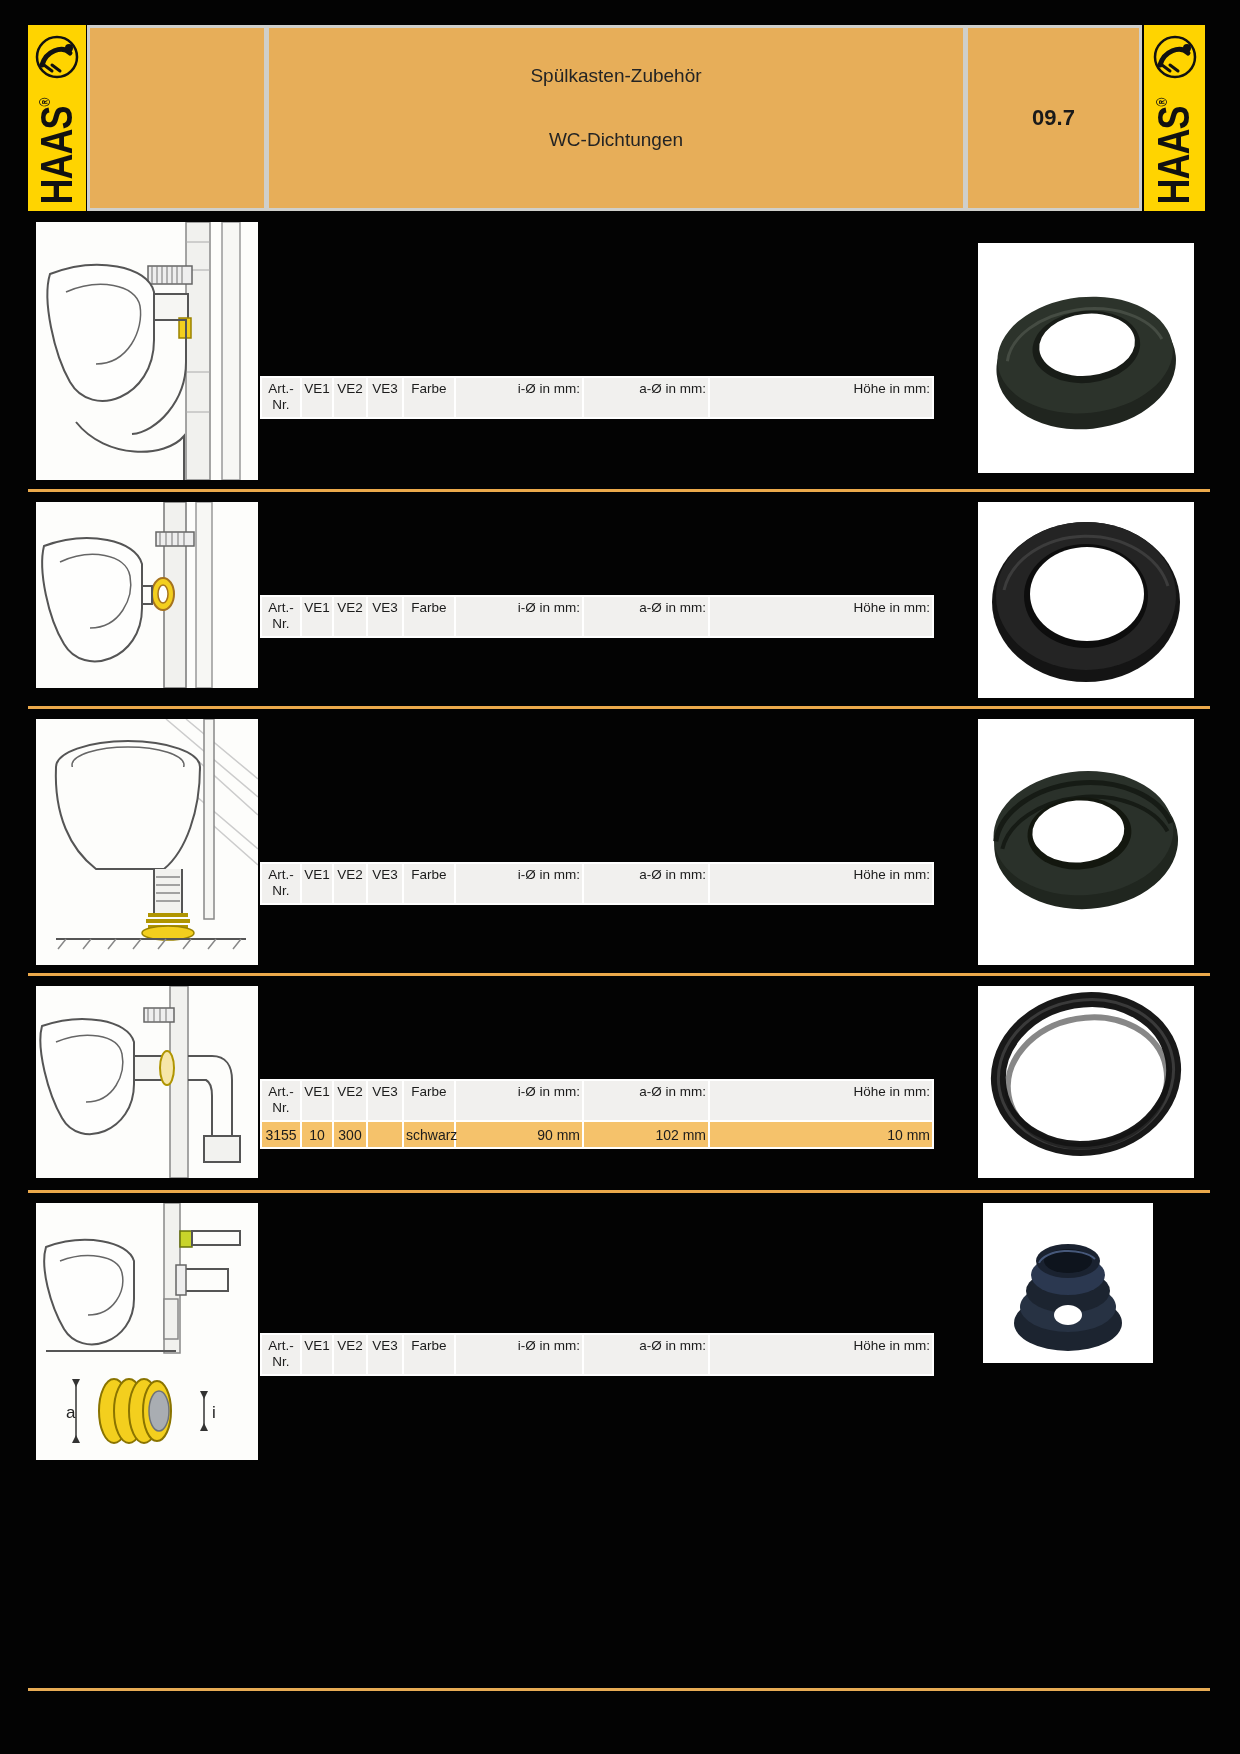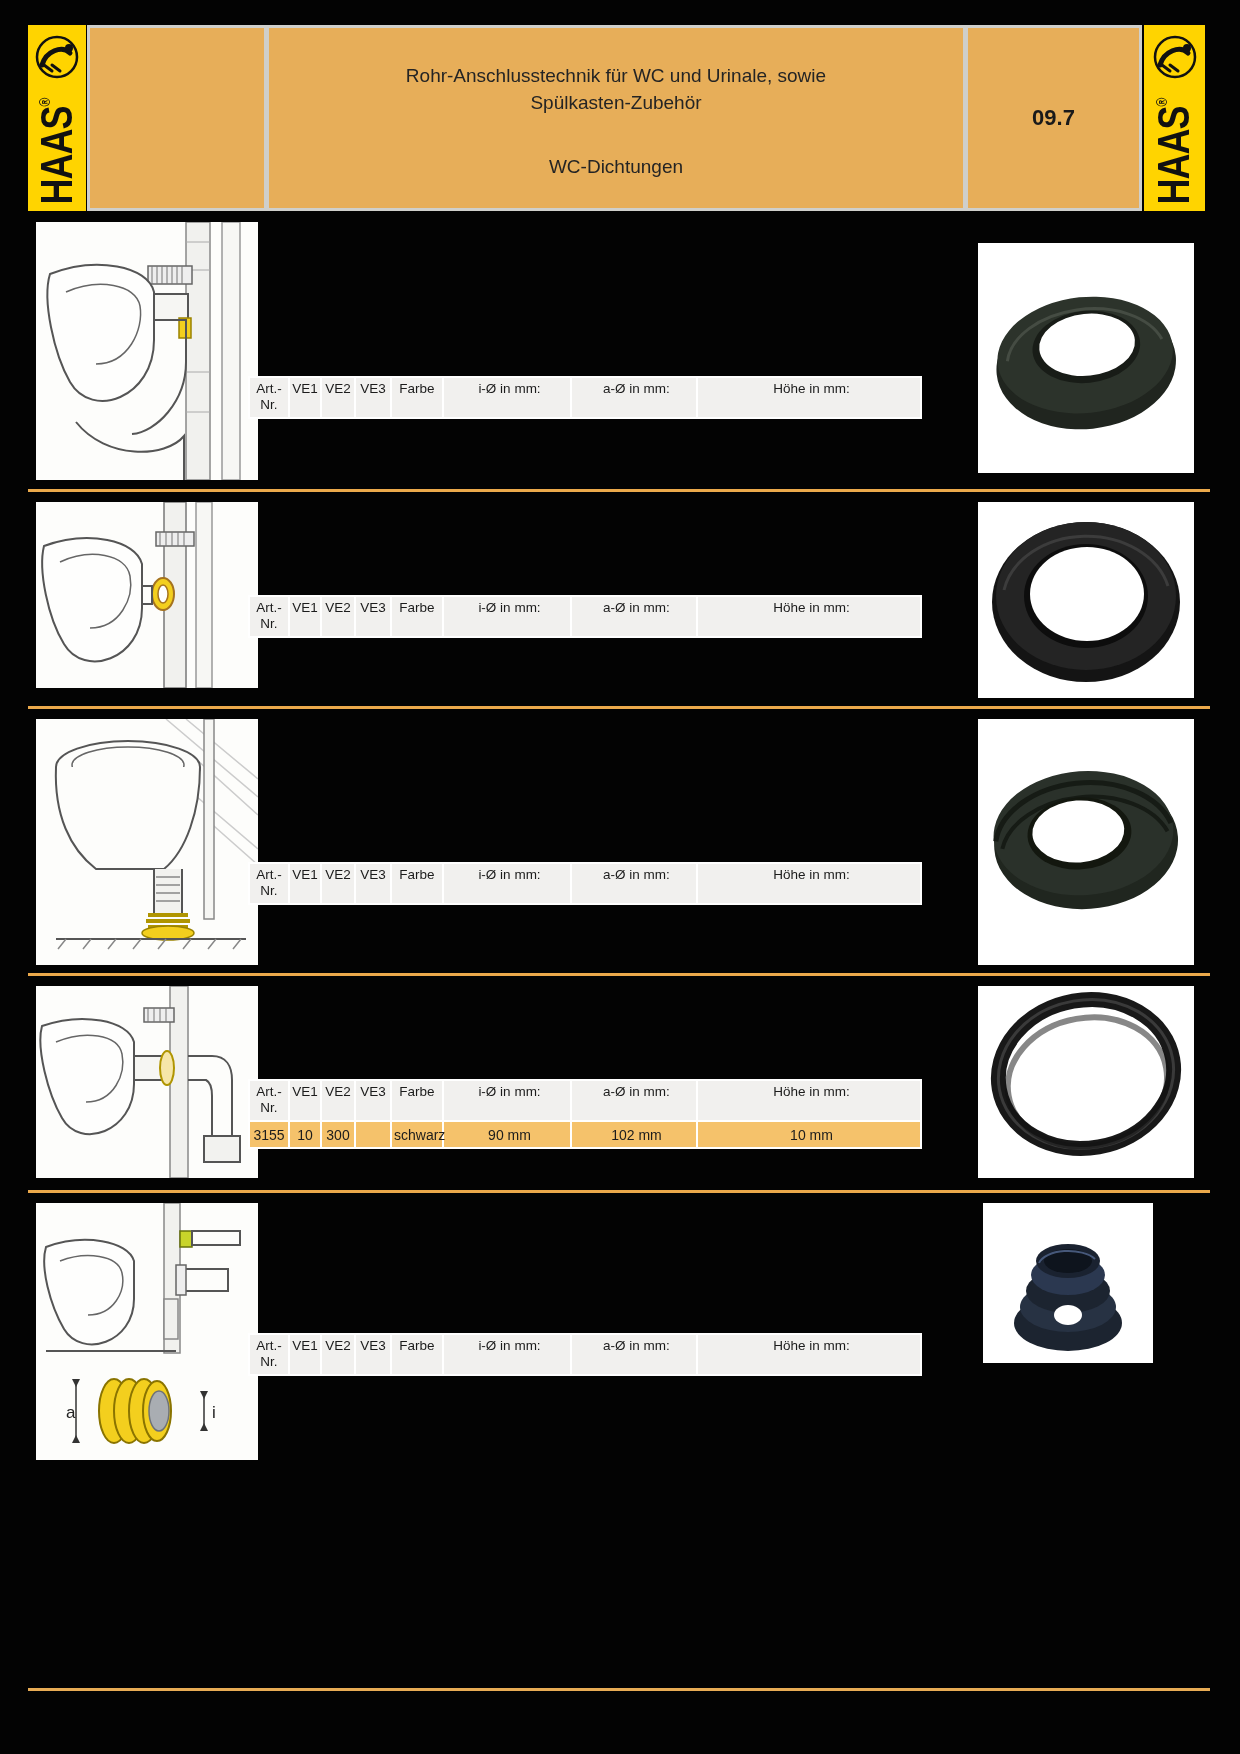--- a/index.html
+++ b/index.html
@@ -35,28 +35,28 @@
   .s3 .illus{top:0;height:246px;}  .s4 .illus{top:0;height:192px;}
   .s5 .illus{top:0;height:257px;}
 
   .photo{position:absolute;background:#fff;}
   .s1 .photo{left:978px;top:27px;width:216px;height:230px;}
   .s2 .photo{left:978px;top:0;width:216px;height:196px;}
   .s3 .photo{left:978px;top:0;width:216px;height:246px;}
   .s4 .photo{left:978px;top:0;width:216px;height:192px;}
   .s5 .photo{left:983px;top:0;width:170px;height:160px;}
 
-  .ptable{position:absolute;left:248px;width:544px;border-collapse:separate;border-spacing:2px;
+  .ptable{position:absolute;left:260px;width:544px;border-collapse:separate;border-spacing:2px;
           background:#fff;table-layout:fixed;}
   .s1 .ptable{top:160px;} .s2 .ptable{top:93px;} .s3 .ptable{top:143px;}
   .s4 .ptable{top:93px;} .s5 .ptable{top:130px;}
   .ptable th{background:#F1F0EE;font-weight:normal;font-size:13.5px;height:36px;
              vertical-align:top;padding:3px 2px 0 2px;text-align:center;line-height:16px;}
   .ptable td{background:#F5C26B;font-size:14px;height:25px;text-align:center;padding:0 2px;}
-  .ptable th:nth-child(n+6), .ptable td:nth-child(n+6){text-align:center;padding-left:7px;}
+  .ptable th:nth-child(n+6), .ptable td:nth-child(n+6){text-align:right;padding-left:7px;}
 
   .sep{position:absolute;left:28px;width:1182px;height:3px;background:#EBA94B;}
   .sep1{top:489px;} .sep2{top:706px;} .sep3{top:973px;} .sep4{top:1190px;}
   .footer-line{position:absolute;left:28px;top:1688px;width:1182px;height:3px;background:#E8AC55;}
 </style>
 </head>
 <body>
 
 <div class="page">
 
@@ -68,21 +68,20 @@
       <path d="M12,34 L20,40 M20,34 L28,40" stroke="#111" stroke-width="3" stroke-linecap="round"></path>
     </svg>
     <div class="haas-wrap">
       <span class="haas-rot"><span>HAAS</span><span class="reg">®</span></span>
     </div>
   </div>
 
   <div class="hdr-cell cell-a"></div>
 
   <div class="hdr-cell cell-b">
-    <div class="title-line">Rohr-Anschlusstechnik für WC und Urinale, sowie</div>
     <div class="title-line">Spülkasten-Zubehör</div>
     <div class="subtitle">WC-Dichtungen</div>
   </div>
 
   <div class="hdr-cell cell-c">
     <span class="pageno">09.7</span>
   </div>
 
   <div class="logo logo-r">
     <svg width="50" height="52" viewBox="0 0 50 52">

